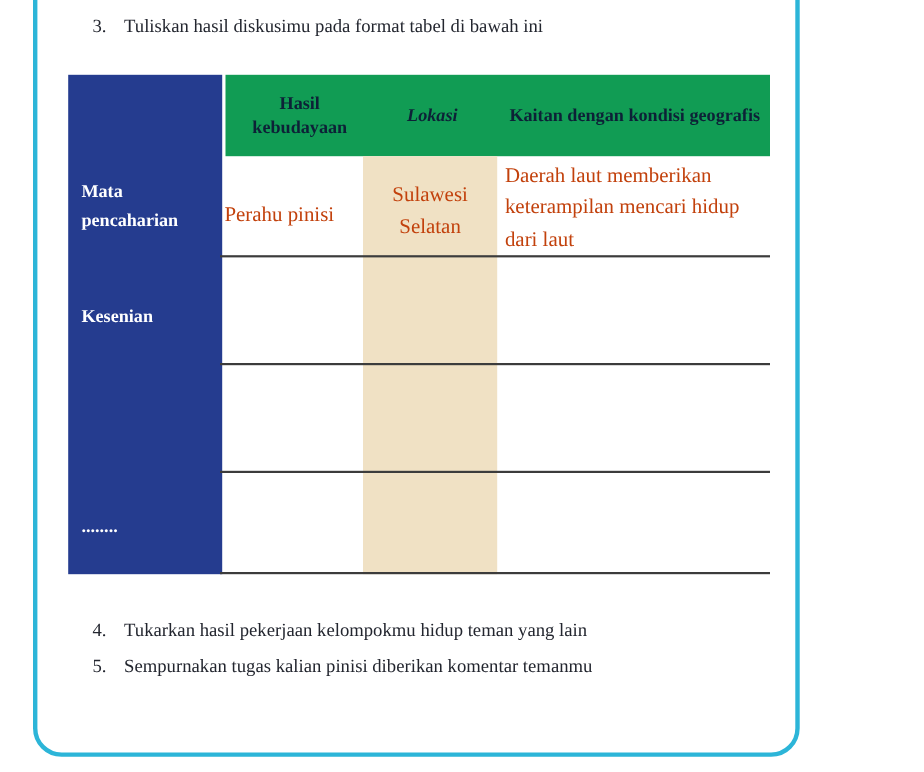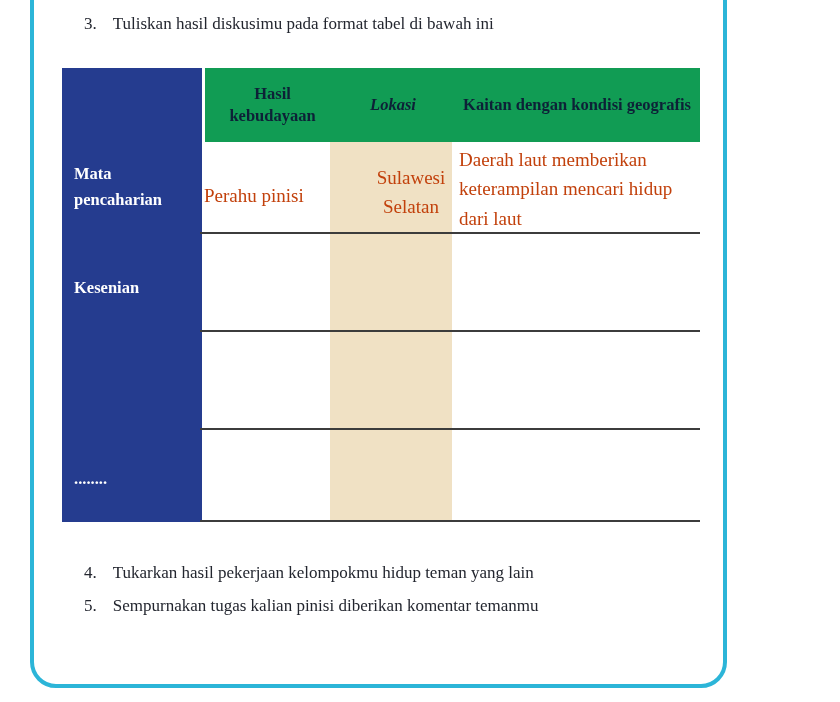--- a/index.html
+++ b/index.html
@@ -96,21 +96,21 @@
     height: 2px;
     background: #3c3c3c;
   }
   .cell {
     position: absolute;
     font-size: 19px;
     color: #c2410c;
     line-height: 1.55;
   }
   .cell.hasil  { left: 142px; top: 113px; width: 124px; }
-  .cell.lokasi { left: 268px; top: 95px;  width: 122px; text-align: center; margin-left: 20px; }
+  .cell.lokasi { left: 268px; top: 95px;  width: 122px; text-align: center; }
   .cell.kaitan { left: 397px; top: 77px;  width: 242px; }
 </style>
 </head>
 <body>
 
 <div class="stage">
 
   <div class="card"></div>
 
   <div class="instruction" style="top:14px">

